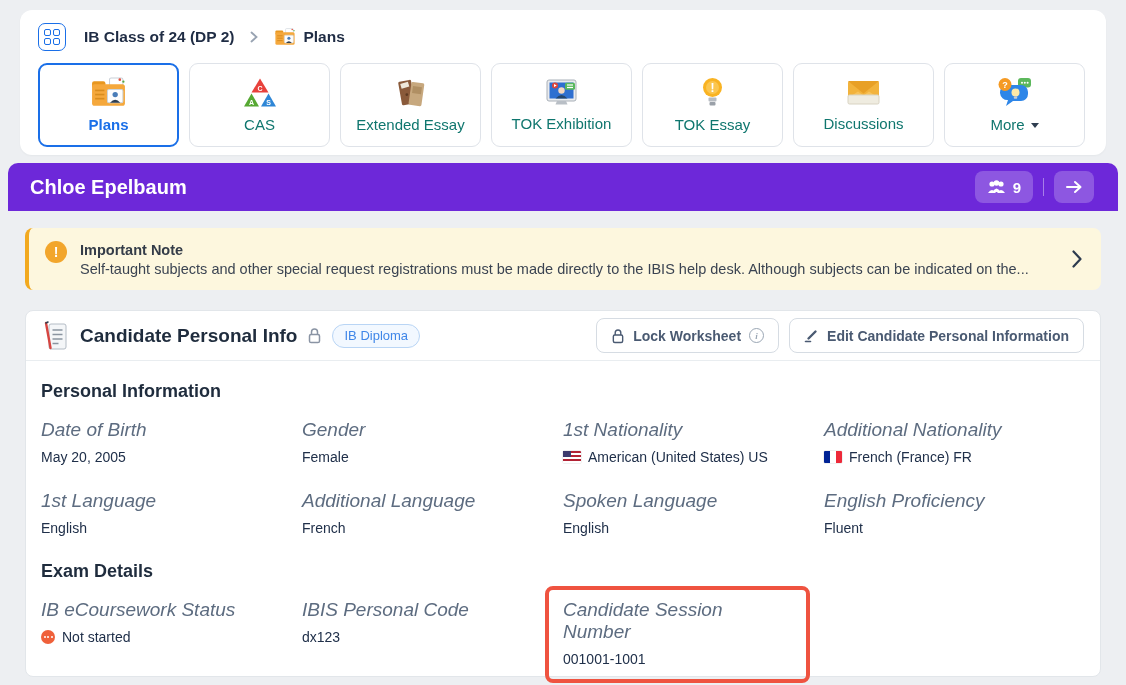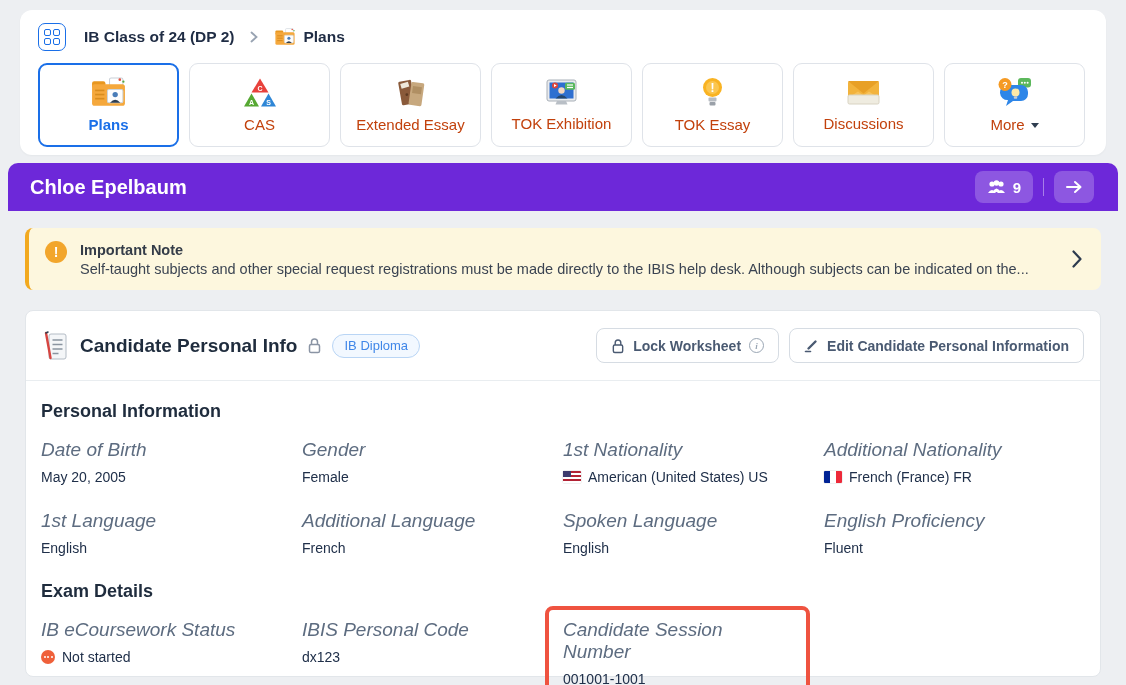--- a/index.html
+++ b/index.html
@@ -29,21 +29,21 @@
   .crumb-sep { color:#98a3b2; font-size:14px; margin:0 -2px; }
   .crumb-page { display:flex; align-items:center; gap:7px; font-size:15.5px; font-weight:700; color:#1f2c44; }
 
   .tabs { display:flex; gap:10px; }
   .tab {
     width:141px; height:84px; background:#fff;
     border:1px solid #dfe3e9; border-radius:9px;
     display:flex; flex-direction:column; align-items:center; justify-content:center;
     gap:8px; cursor:pointer;
   }
-  .tab .tab-label { font-size:15px; font-weight:500; color:#c2410c; display:flex; align-items:center; gap:6px; }
+  .tab .tab-label { font-size:15px; font-weight:500; color:#0f766e; display:flex; align-items:center; gap:6px; }
   .tab.active { border:2px solid #1a6fe8; }
   .tab.active .tab-label { color:#1a6fe8; font-weight:700; }
   .caret-down { width:0; height:0; border-left:4.5px solid transparent; border-right:4.5px solid transparent; border-top:5.5px solid #2f3e50; margin-top:2px; }
 
   
   .student-bar {
     margin:8px 8px 0; height:48px; background:#6d28d9;
     border-radius:10px 10px 0 0;
     display:flex; align-items:center; padding:0 24px 0 22px;
   }
@@ -74,21 +74,21 @@
   .note-texts { flex:1; }
   .note-title { font-size:14.5px; font-weight:700; color:#343c48; margin-bottom:3px; }
   .note-body { font-size:14.5px; color:#3b4452; }
 
   
   .ws-card {
     margin:20px 25px 0; height:367px; background:#fff;
     border:1px solid #e2e6ea; border-radius:8px;
   }
   .ws-header {
-    height:70px; display:flex; align-items:center; padding:0 16px;
+    height:50px; display:flex; align-items:center; padding:0 16px;
     border-bottom:1px solid #e9edf0;
   }
   .ws-title { font-size:19px; font-weight:700; color:#1f2c3d; margin:0 10px 0 12px; }
   .badge-diploma {
     margin-left:10px; font-size:13px; color:#3f86e8; background:#f2f8ff;
     border:1px solid #b9d5f5; border-radius:12px; padding:3px 11px 4px;
   }
   .ws-header .spacer { flex:1; }
   .ws-btn {
     background:#fff; border:1px solid #d6dce3; border-radius:8px;

